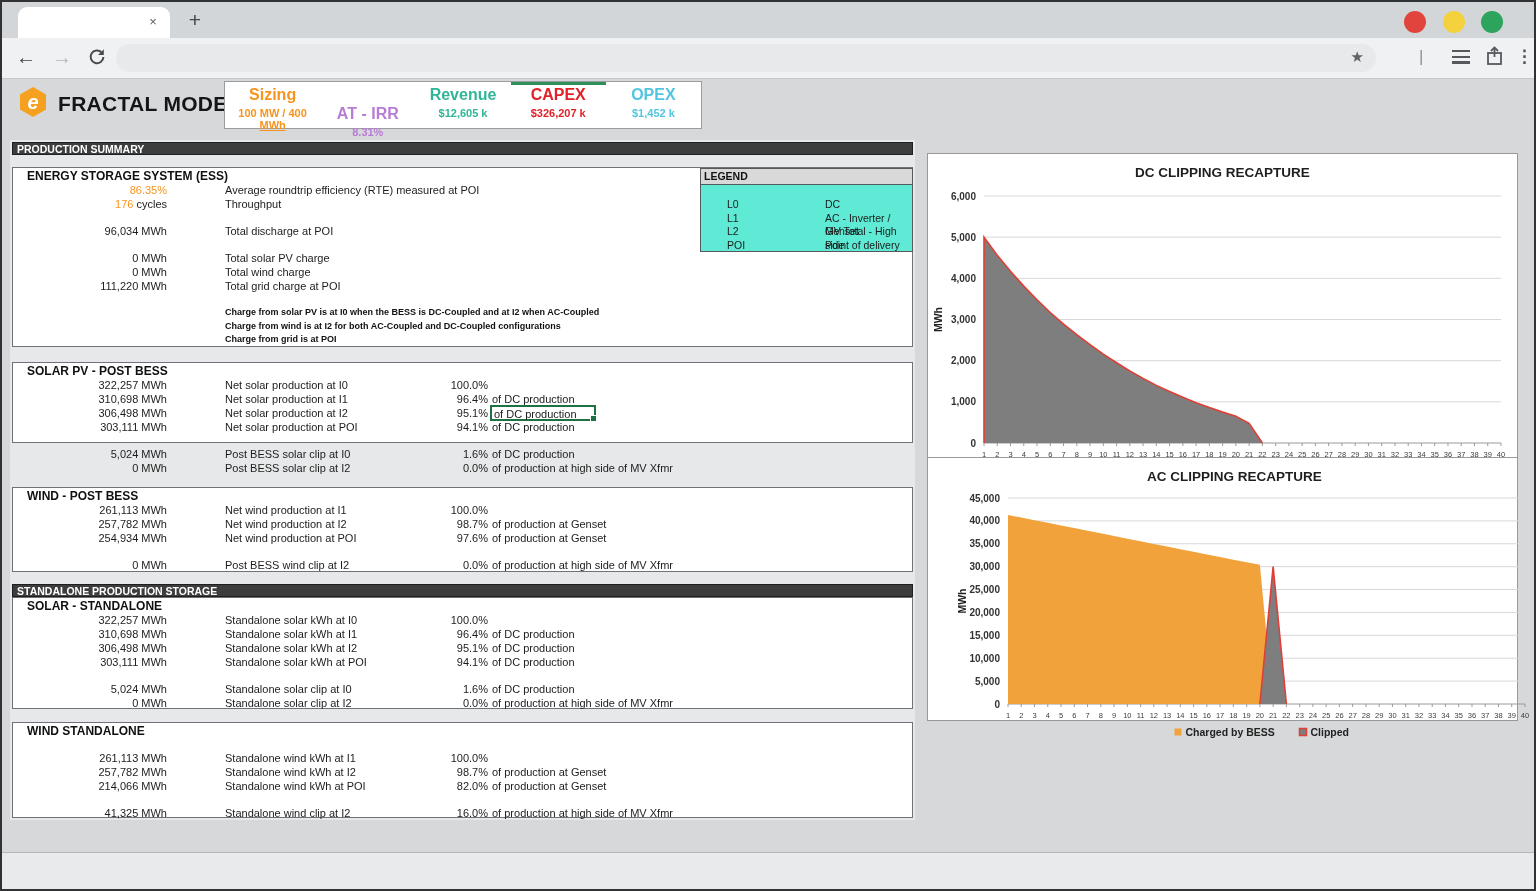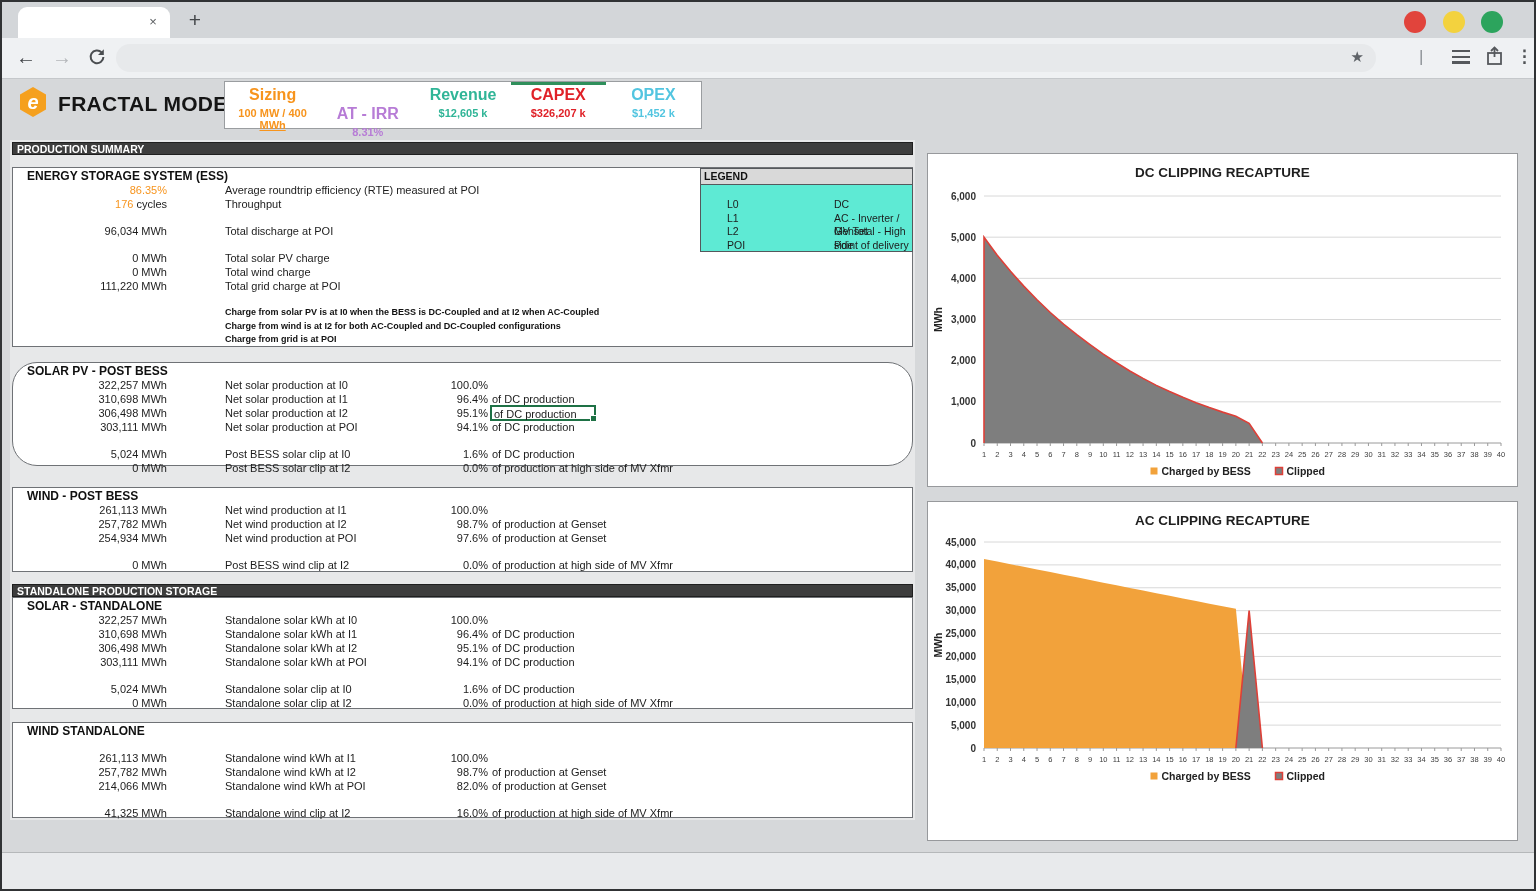--- a/index.html
+++ b/index.html
@@ -43,25 +43,25 @@
   .cd{position:absolute;left:479px;}
   .cd.selcell{left:477px;top:-1px;height:16px;line-height:15px;width:106px;border:2px solid #1E7145;box-sizing:border-box;padding-left:2px;}
   .handle{position:absolute;right:-3px;bottom:-3px;width:5px;height:5px;background:#1E7145;border:1px solid #fff;}
   .note{height:13.5px;font-size:9px;font-weight:bold;line-height:13.5px;padding-left:212px;color:#101010;}
   
   .legendbox{position:absolute;left:698px;top:166px;width:213px;height:84px;background:#5eead4;border:1px solid #55585c;box-sizing:border-box;}
   .legendhead{height:15px;background:#d9d9d9;border-bottom:1px solid #55585c;font-weight:bold;font-size:10.5px;line-height:15px;padding-left:3px;color:#111;}
   .lbody{padding-top:13px;}
   .lrow{position:relative;height:13.5px;font-size:10.5px;line-height:13.5px;color:#1c1c1c;}
   .lterm{position:absolute;left:12px;margin-left:14px;}
-  .ldef{position:absolute;left:133px;}
+  .ldef{position:absolute;left:124px;}
   
   .chartpanel{position:absolute;left:925px;width:591px;background:#fff;border:1px solid #97999c;box-sizing:border-box;}
   #chart-0{top:151px;height:334px;}
-  #chart-1{top:499px;height:340px;}
+  #chart-1{top:455px;height:264px;padding-left:24px;}
   .charttitle{text-align:center;font-weight:bold;font-size:13.5px;padding-top:11px;height:23px;color:#1f1f1f;}
   .bstrip{position:absolute;left:0;right:0;top:850px;height:37px;background:#e8eaec;border-top:1px solid #b5b8ba;}
 </style>
 </head>
 <body>
 
 <div class="window">
 
   <div class="tabstrip">
     <div class="tab">
@@ -162,21 +162,21 @@
         </div>
         <div class="row">
           <div class="cv"><span>111,220</span><span>&nbsp;MWh</span></div>
           <div class="cl">Total grid charge at POI</div>
         </div>
         <div class="sp"></div>
         <div class="note">Charge from solar PV is at I0 when the BESS is DC-Coupled and at I2 when AC-Coupled</div>
         <div class="note">Charge from wind is at I2 for both AC-Coupled and DC-Coupled configurations</div>
         <div class="note">Charge from grid is at POI</div>
       </div>
-      <div class="secbox" style="top: 360px; height: 104px; border-radius: 25px;">
+      <div class="secbox" style="top: 360px; height: 81px;">
         <div class="boxtitle">SOLAR PV - POST BESS</div>
         <div class="row">
           <div class="cv"><span>322,257</span><span>&nbsp;MWh</span></div>
           <div class="cl">Net solar production at I0</div>
           <div class="cp">100.0%</div>
         </div>
         <div class="row">
           <div class="cv"><span>310,698</span><span>&nbsp;MWh</span></div>
           <div class="cl">Net solar production at I1</div>
           <div class="cp">96.4%</div>

